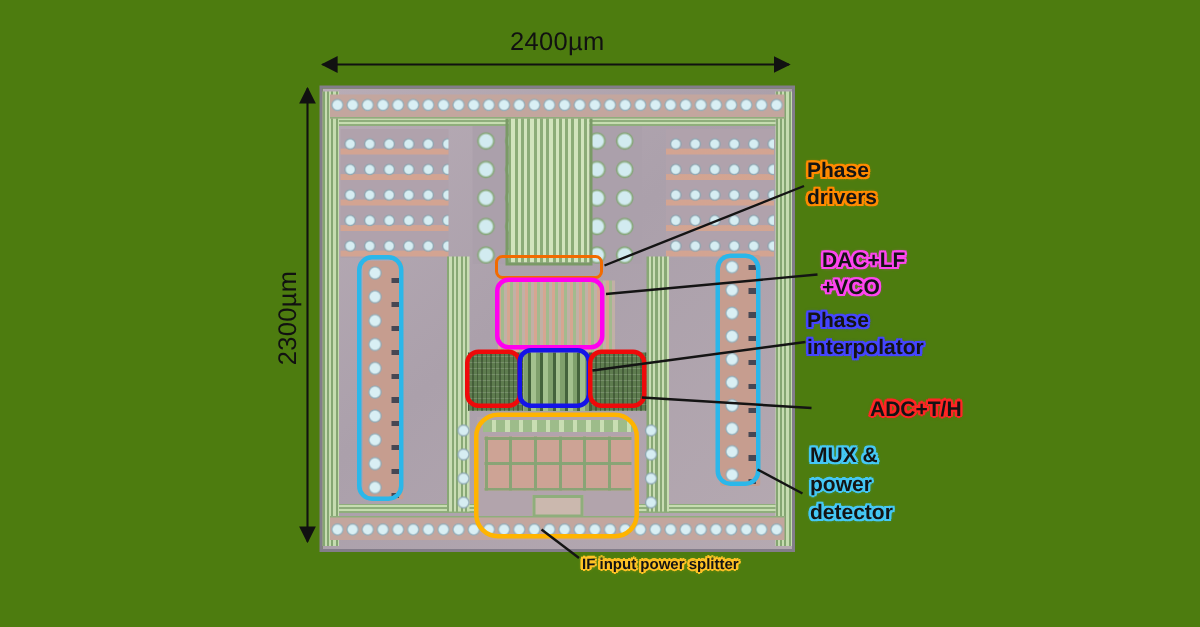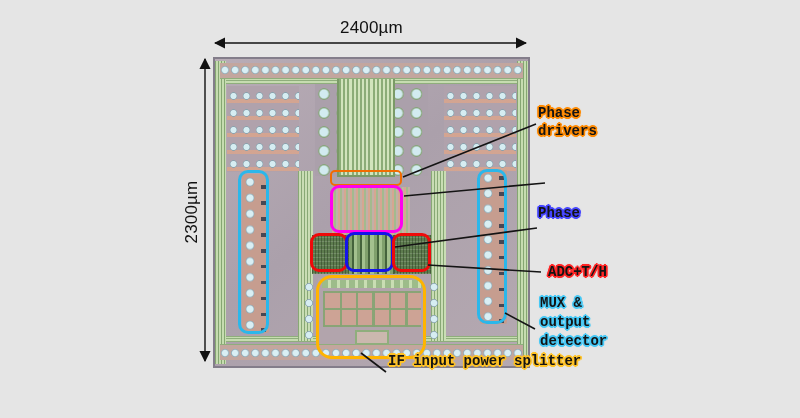--- a/index.html
+++ b/index.html
@@ -1,16 +1,16 @@
 <!DOCTYPE html>
 <html><head>
 <meta charset="utf-8">
 <style>
   html,body{margin:0;padding:0;background:#ffffff;}
-  #stage{position:relative;width:800px;height:418px;background:#e5e5e5;overflow:hidden;
+  #stage{position:relative;width:800px;height:418px;background:#4d7c0f;overflow:hidden;
          font-family:"Liberation Sans",sans-serif;}
 
   
   .die{position:absolute;left:213px;top:57px;width:317px;height:311px;box-sizing:border-box;
        border:2px solid #837d8a;
        background:linear-gradient(140deg,#b8acb6 0%,#aba0ab 45%,#b5a9b1 100%);
        overflow:hidden;}
   .lyr{position:absolute;}
   .bus-l{left:0;top:2px;width:11px;height:303px;
          background:repeating-linear-gradient(90deg,#85a672 0 1.4px,#c6dcb0 1.4px 2.9px);}
@@ -97,29 +97,29 @@
   
   .dim{position:absolute;color:#111;font-size:17px;letter-spacing:.2px;}
   .dim-w{left:213px;top:18px;width:317px;text-align:center;}
   .dim-h{left:152px;top:202px;width:80px;height:20px;text-align:center;
          transform:rotate(-90deg);}
   .lab{position:absolute;font-weight:bold;font-size:14px;line-height:18px;color:#141414;white-space:nowrap;}
   .lab .ln{display:block;}
   .halo{text-shadow:-1.3px -1.3px 0 var(--h),1.3px -1.3px 0 var(--h),
         -1.3px 1.3px 0 var(--h),1.3px 1.3px 0 var(--h),
         -1.6px 0 0 var(--h),1.6px 0 0 var(--h),
-        0 -1.6px 0 var(--h),0 1.6px 0 var(--h),0 0 3px var(--h);font-family:Liberation Mono, monospace;}
+        0 -1.6px 0 var(--h),0 1.6px 0 var(--h),0 0 3px var(--h);}
   .h-or{--h:#ff8a00;} .h-mg{--h:#ff45f0;} .h-bl{--h:#4545ff;}
   .h-rd{--h:#ff2525;} .h-cy{--h:#45c8f5;} .h-gd{--h:#ffc225;}
   .lab-pd {left:538px;top:104px;}
   .lab-dac{left:548px;top:164px;}
   .lab-pi {left:538px;top:204px;}
-  .lab-adc{left:548px;top:263px;}
+  .lab-adc{left:580px;top:263px;}
   .lab-mux{left:540px;top:294px;line-height:19px;}
-  .lab-if {left:388px;top:352px;font-size:14px;}
+  .lab-if {left:388px;top:368px;font-size:10px;}
 </style>
 </head>
 <body>
 
 <div id="stage">
 
   <div class="die">
     <div class="lyr bus-l"></div>
     <div class="lyr bus-r"></div>
     <div class="lyr hbar-t"></div>
@@ -177,28 +177,33 @@
     <line x1="361" y1="353" x2="386" y2="372" stroke="#141414" stroke-width="1.6"></line>
   </svg>
 
   <div class="dim dim-w">2400µm</div>
   <div class="dim dim-h">2300µm</div>
 
   <div class="lab lab-pd halo h-or">
     <span class="ln">Phase</span>
     <span class="ln">drivers</span>
   </div>
+  <div class="lab lab-dac halo h-mg">
+    <span class="ln">DAC+LF</span>
+    <span class="ln">+VCO</span>
+  </div>
   <div class="lab lab-pi halo h-bl">
     <span class="ln">Phase</span>
+    <span class="ln">interpolator</span>
   </div>
   <div class="lab lab-adc halo h-rd">
     <span class="ln">ADC+T/H</span>
   </div>
   <div class="lab lab-mux halo h-cy">
     <span class="ln">MUX &amp;</span>
-    <span class="ln">output</span>
+    <span class="ln">power</span>
     <span class="ln">detector</span>
   </div>
   <div class="lab lab-if halo h-gd">
     <span class="ln">IF input power splitter</span>
   </div>
 
 </div>
 
 </body></html>

